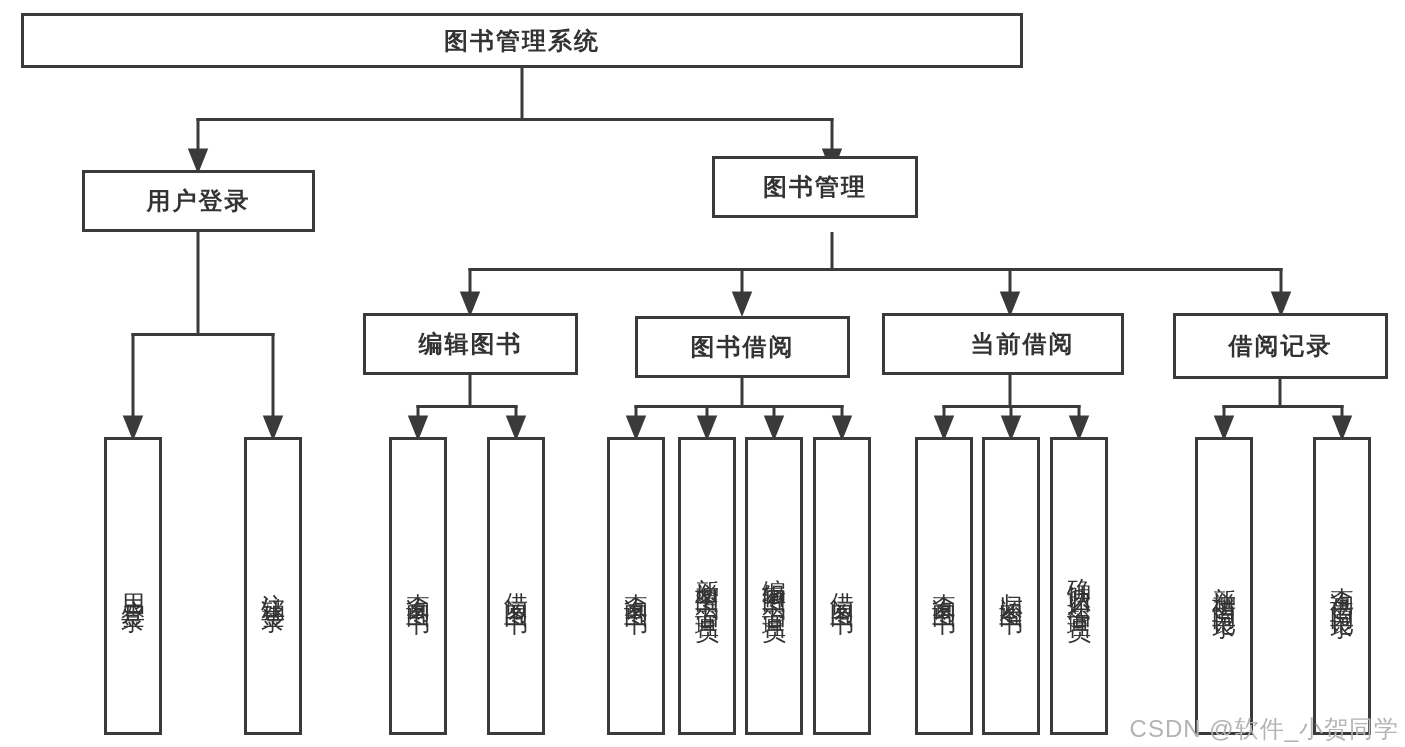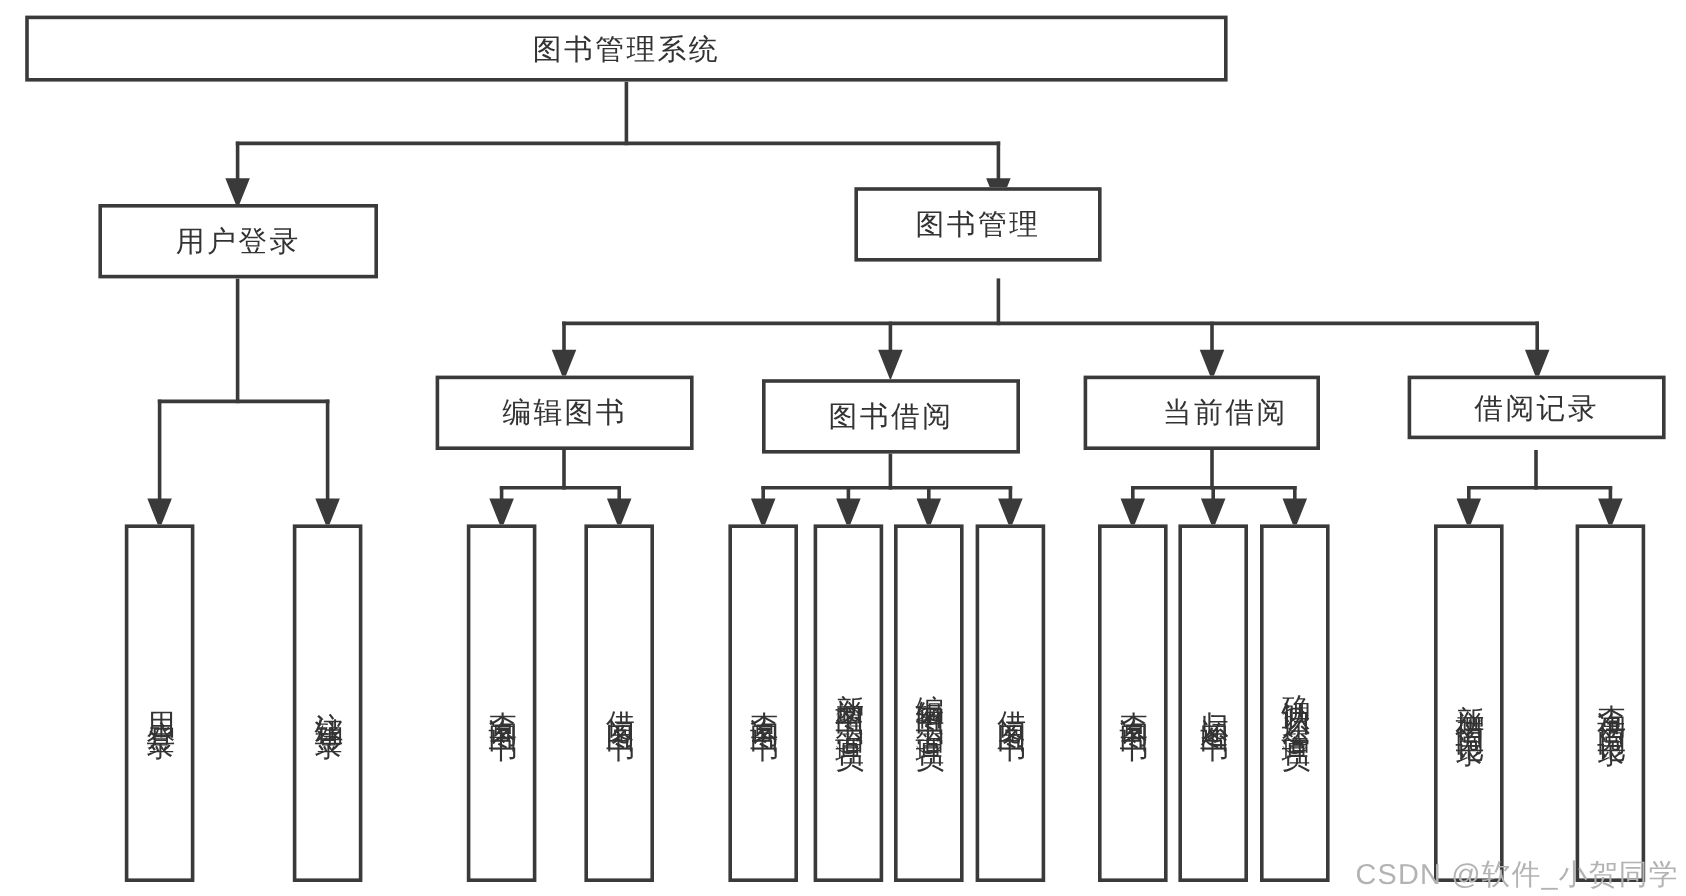--- a/index.html
+++ b/index.html
@@ -28,20 +28,21 @@
     border: 3px solid #3a3a3a;
     background: #ffffff;
     display: flex;
     align-items: center;
     justify-content: center;
     color: #333333;
   }
   .hbox {
     font-size: 24px;
     letter-spacing: 2px;
+    font-weight: bold;
   }
   .vbox {
     font-size: 24px;
   }
   .vbox .vtext {
     writing-mode: vertical-rl;
     text-orientation: mixed;
     letter-spacing: 6px;
     line-height: 1;
     white-space: nowrap;
@@ -135,24 +136,24 @@
   <div class="node hbox" style="left:712px; top:156px; width:206px; height:62px;">
     <span>图书管理</span>
   </div>
 
   <div class="node hbox" style="left:363px; top:313px; width:215px; height:62px;">
     <span>编辑图书</span>
   </div>
   <div class="node hbox" style="left:635px; top:316px; width:215px; height:62px;">
     <span>图书借阅</span>
   </div>
-  <div class="node hbox" style="left:903px; top:313px; width:197px; height:62px;padding-left:39px;">
+  <div class="node hbox" style="left:882px; top:313px; width:242px; height:62px;padding-left:39px;">
     <span>当前借阅</span>
   </div>
-  <div class="node hbox" style="left:1173px; top:313px; width:215px; height:53px;">
+  <div class="node hbox" style="left:1173px; top:313px; width:215px; height:66px;">
     <span>借阅记录</span>
   </div>
 
   <div class="node vbox" style="left:104px; top:437px; width:58px; height:298px;">
     <span class="vtext">用户登录</span>
   </div>
   <div class="node vbox" style="left:244px; top:437px; width:58px; height:298px;">
     <span class="vtext">注销登录</span>
   </div>
 

